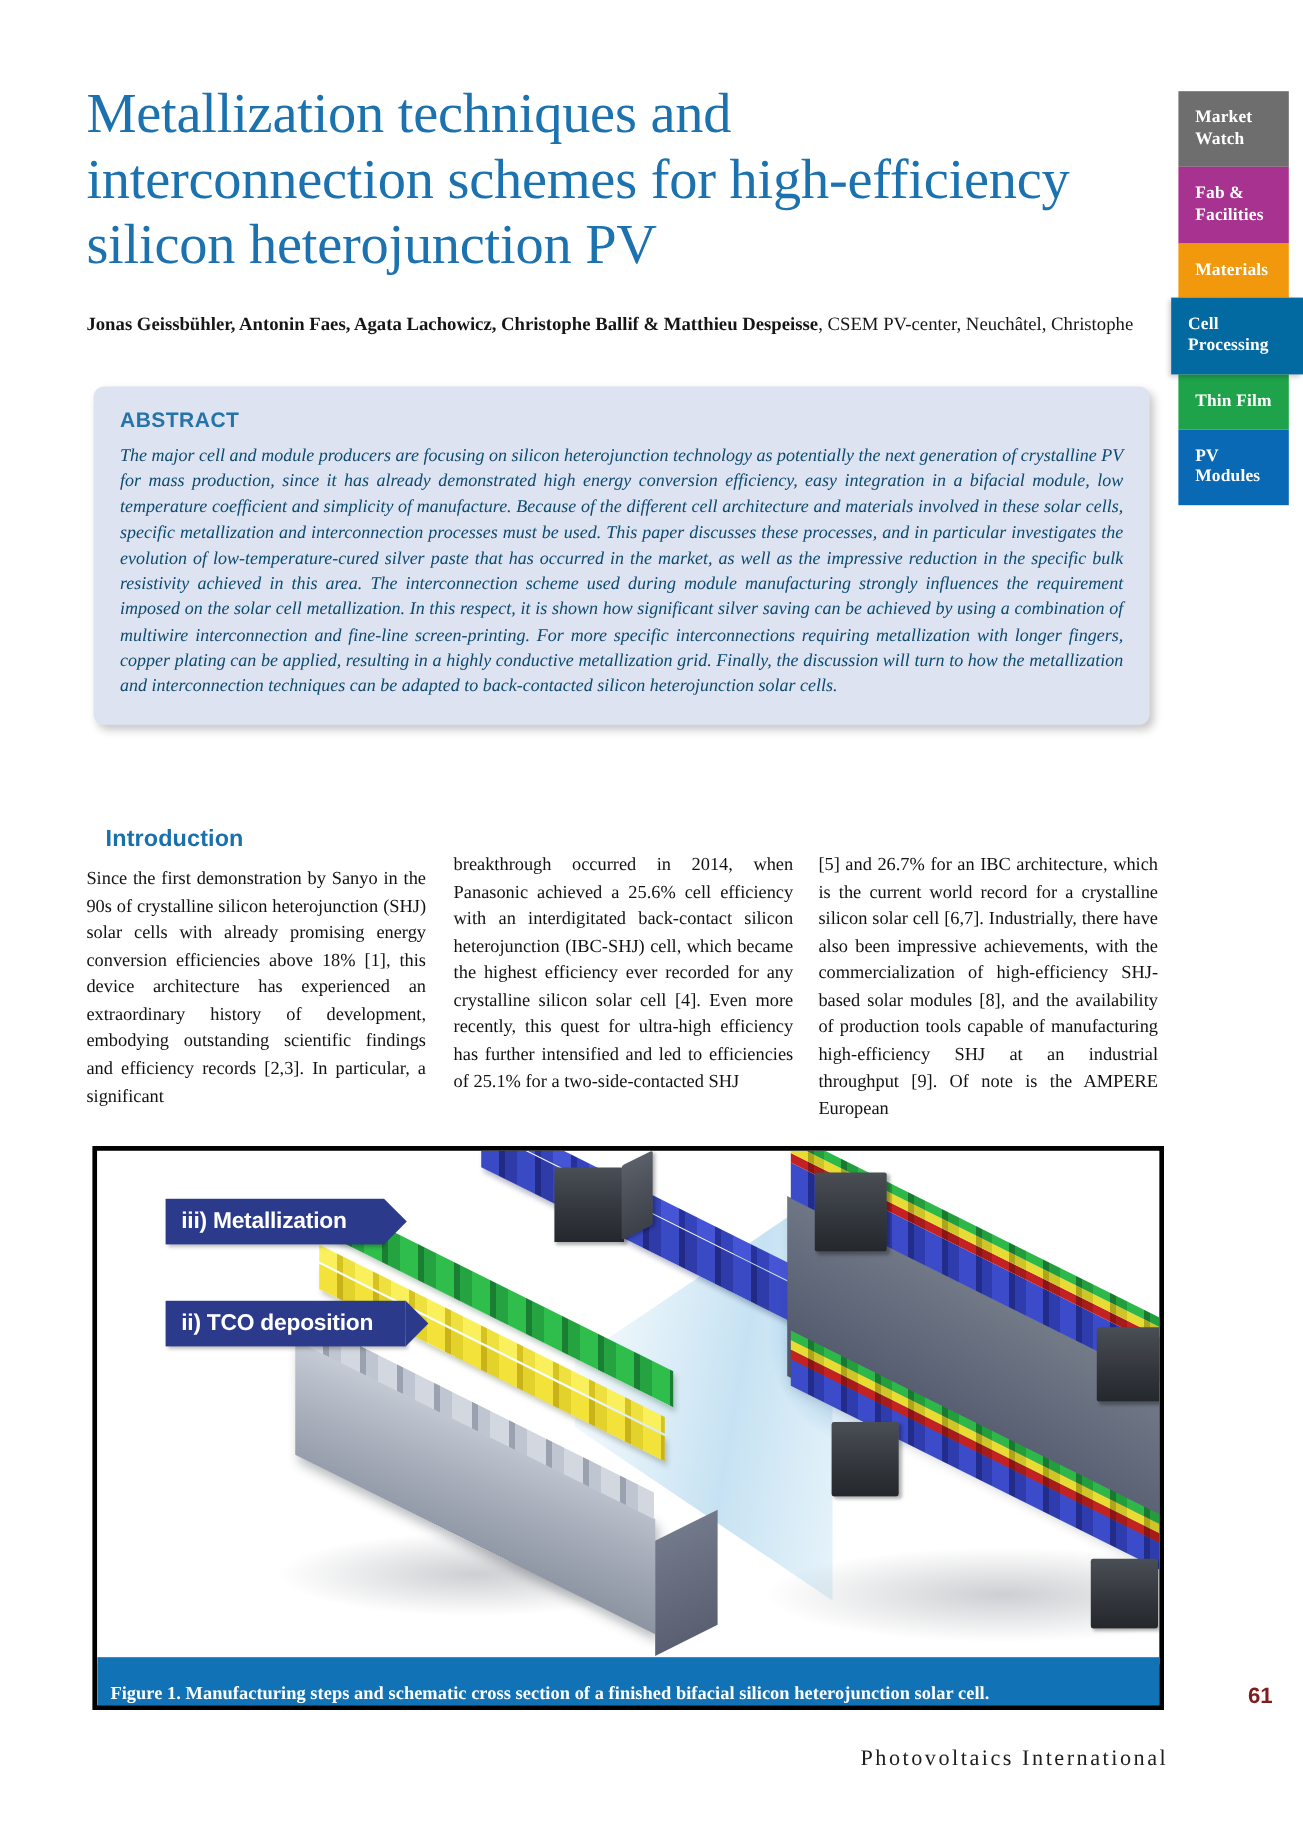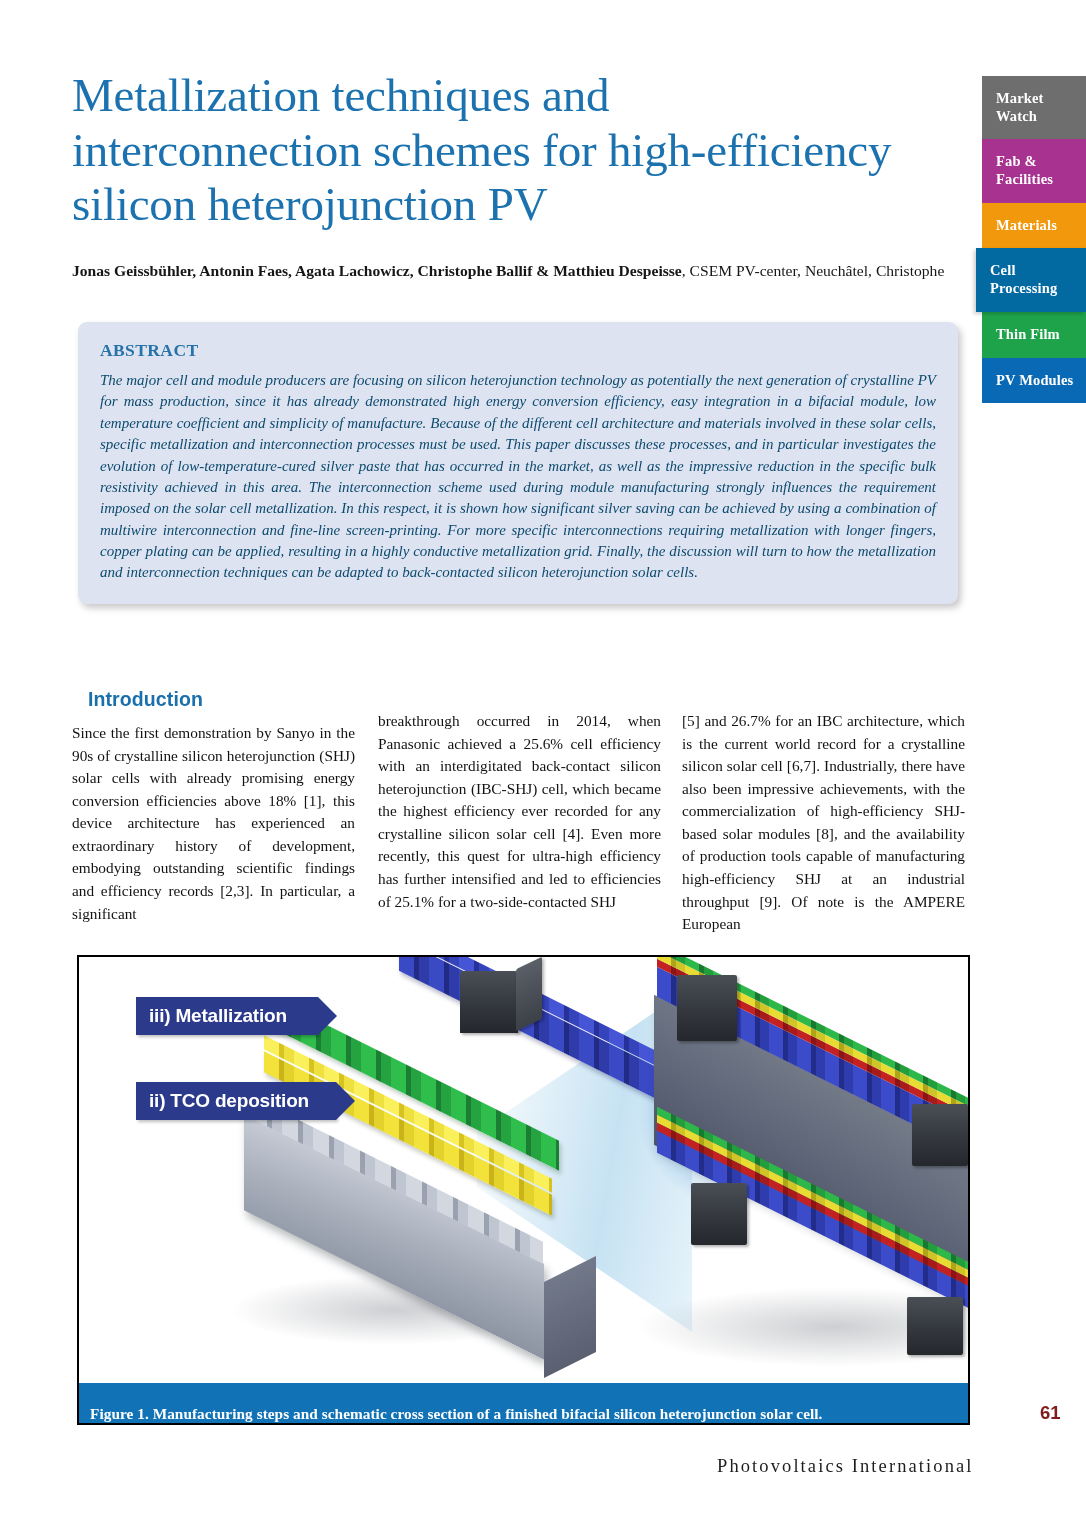--- a/index.html
+++ b/index.html
@@ -18,21 +18,21 @@
   }
 
   
   #side-tabs {
     position: absolute;
     left: 982px;
     top: 76px;
     width: 104px;
   }
   .side-tab {
-    width: 105px;
+    width: 92px;
     box-sizing: border-box;
     padding: 14px 12px 14px 14px;
     color: #ffffff;
     font-family: "Liberation Serif", serif;
     font-weight: bold;
     font-size: 14.5px;
     line-height: 1.22;
     letter-spacing: 0.15px;
   }
   .side-tab.active {
@@ -76,21 +76,21 @@
     top: 322px;
     width: 880px;
     box-sizing: border-box;
     background: #DDE3F0;
     border-radius: 9px;
     padding: 18px 22px 20px 22px;
     box-shadow: 3px 4px 7px rgba(0,0,0,0.22);
   }
   #abstract-heading {
     color: #2573A8;
-    font-family: Liberation Serif, serif;
+    font-family: Liberation Sans, sans-serif;
     font-weight: bold;
     font-size: 17.5px;
     letter-spacing: 0.4px;
     margin-bottom: 9px;
   }
   #abstract-body {
     font-family: "Liberation Serif", serif;
     font-size: 15px;
     line-height: 1.425;
     color: #0c4a6e;
@@ -126,21 +126,21 @@
   #col3 { left: 682px; top: 710px; }
 
   
   #figure-wrap {
     position: absolute;
     left: 77px;
     top: 955px;
     width: 893px;
     height: 470px;
     box-sizing: border-box;
-    border: 2px solid #000000;
+    border: 4px solid #000000;
     background: #ffffff;
     overflow: hidden;
   }
   #figure-canvas {
     position: absolute;
     left: 0; top: 0;
     width: 891px;
     height: 428px;
     overflow: hidden;
     background: #ffffff;

